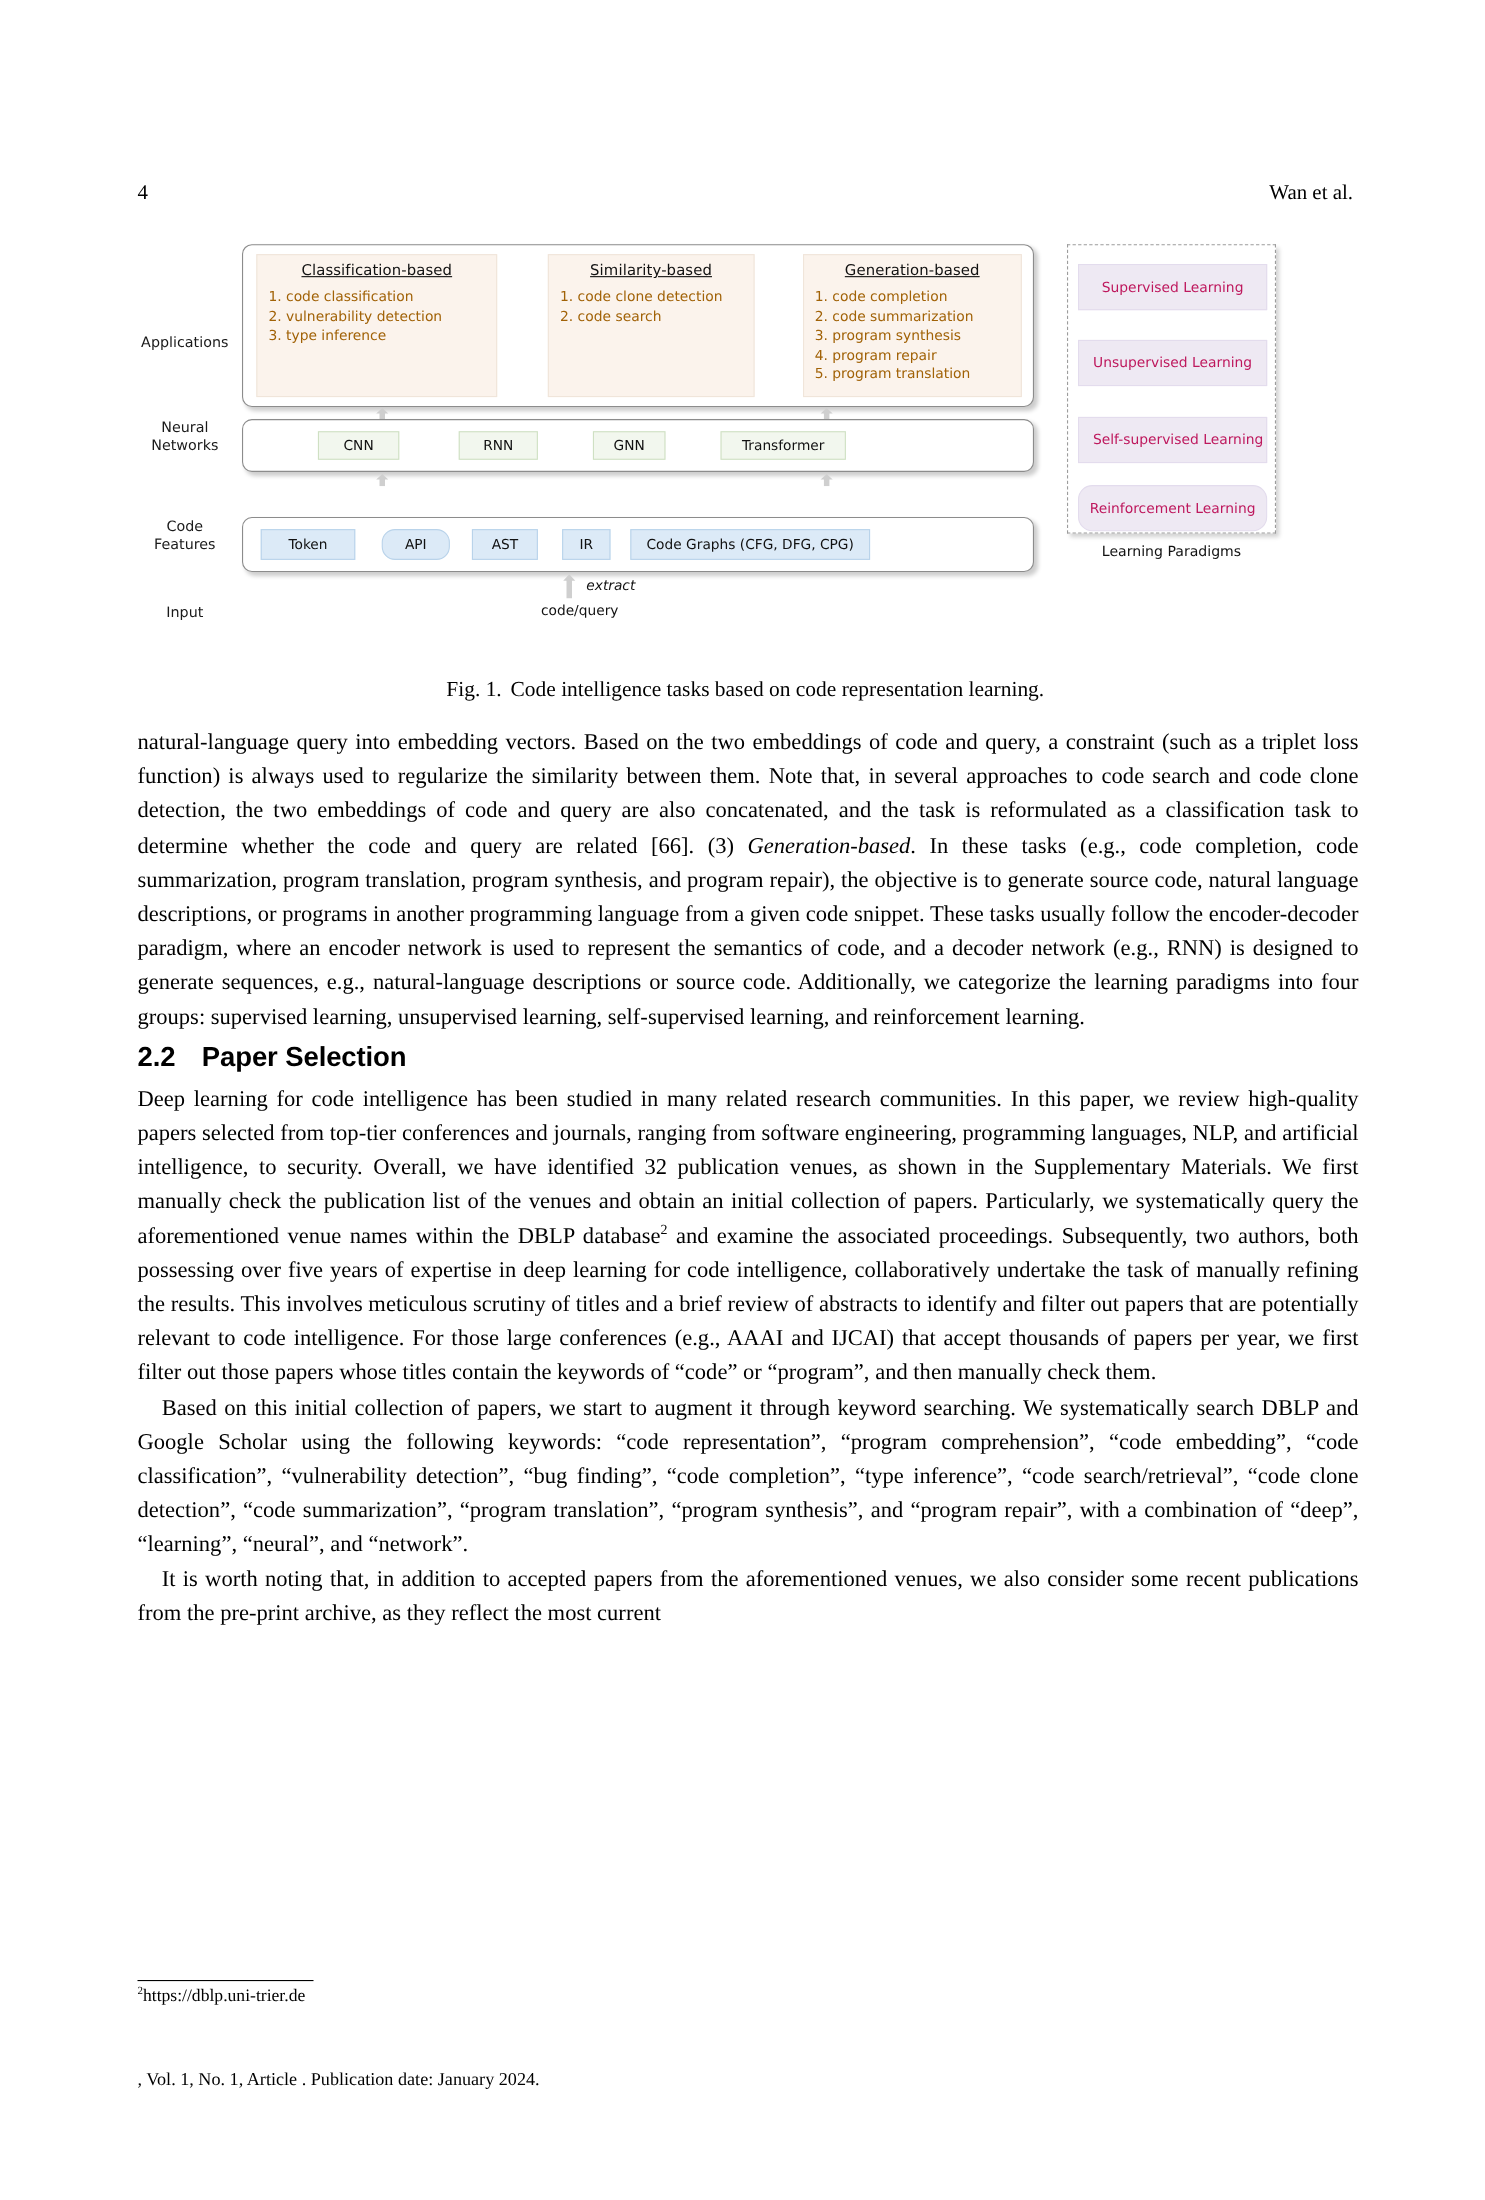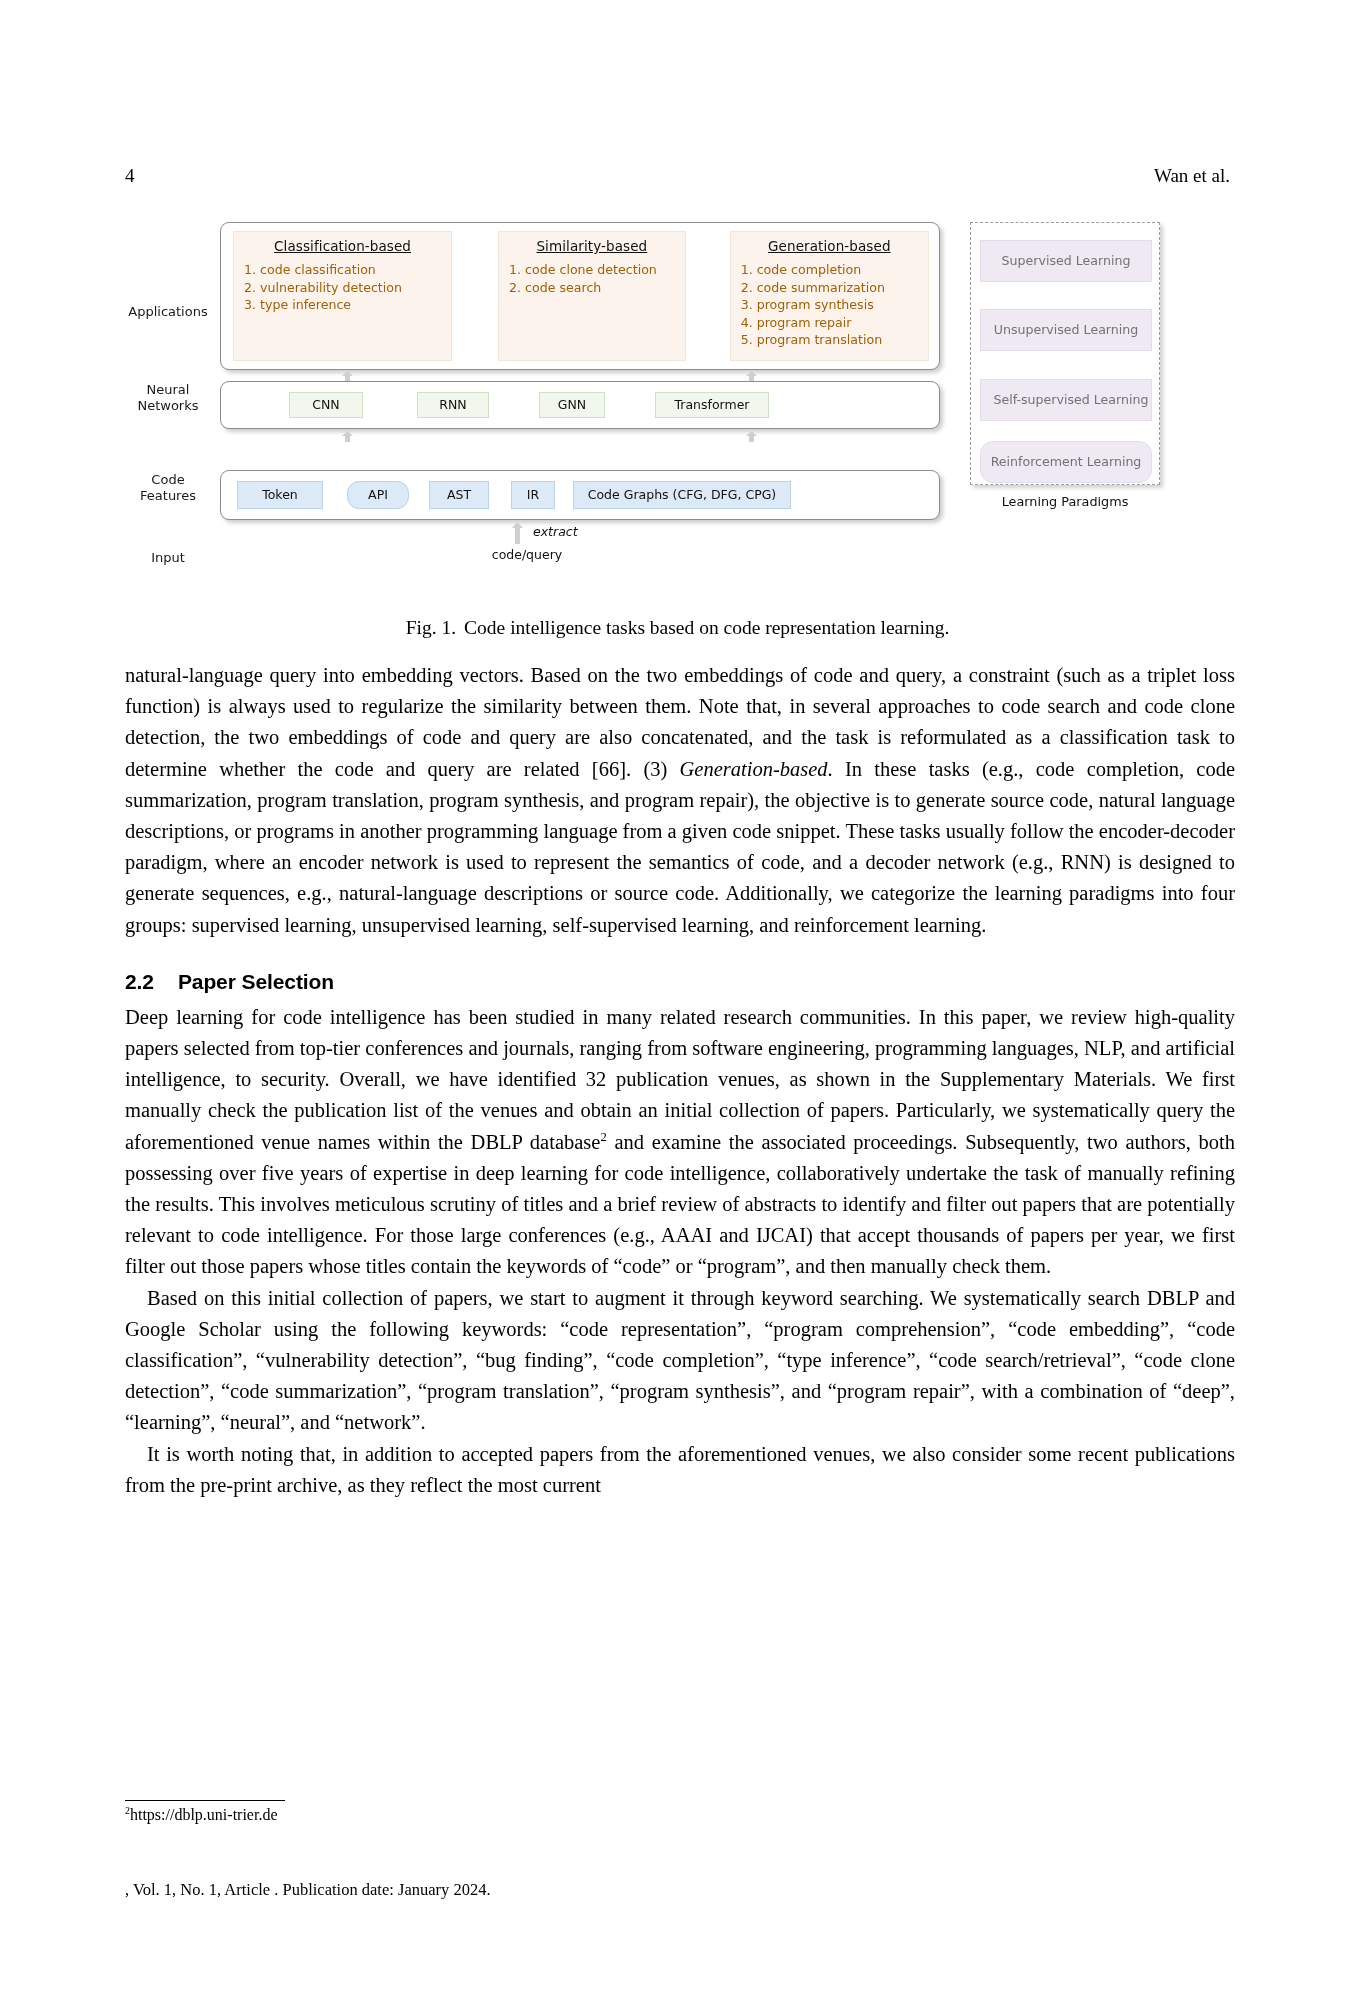--- a/index.html
+++ b/index.html
@@ -199,21 +199,21 @@
   }
   .lpchip {
     position: absolute;
     left: 9px;
     width: 172px;
     background: #eee9f3;
     border: 1px solid #e3dced;
     font-size: 12.6px;
     text-align: center;
     padding: 12px 0 13px 0;
-    color: #737373;
+    color: #be185d;
   }
   .lpchip.p1 { top: 17px; }
   .lpchip.p2 { top: 86px; }
   .lpchip.p3 { top: 156px; padding-left: 10px; }
   .lpchip.p4 { top: 218px; border-radius: 13px; }
 
   .lp-caption {
     position: absolute;
     left: 845px;
     top: 272px;
@@ -245,22 +245,22 @@
     margin: 0;
     font-size: 20.5px;
     line-height: 31.2px;
     text-align: justify;
     text-align-last: left;
     hyphens: none;
   }
   p.para.indent { text-indent: 22px; }
 
   h2.section {
-    margin: 29px 0 8px 0;
-    font-size: 21px;
+    margin: 6px 0 8px 0;
+    font-size: 25px;
     font-family: "Liberation Sans", sans-serif;
     font-weight: bold;
     letter-spacing: -0.1px;
   }
   h2.section .num { margin-right: 24px; }
 
   .para i { font-style: italic; }
   sup { font-size: 0.62em; vertical-align: super; line-height: 0; }
 
   

